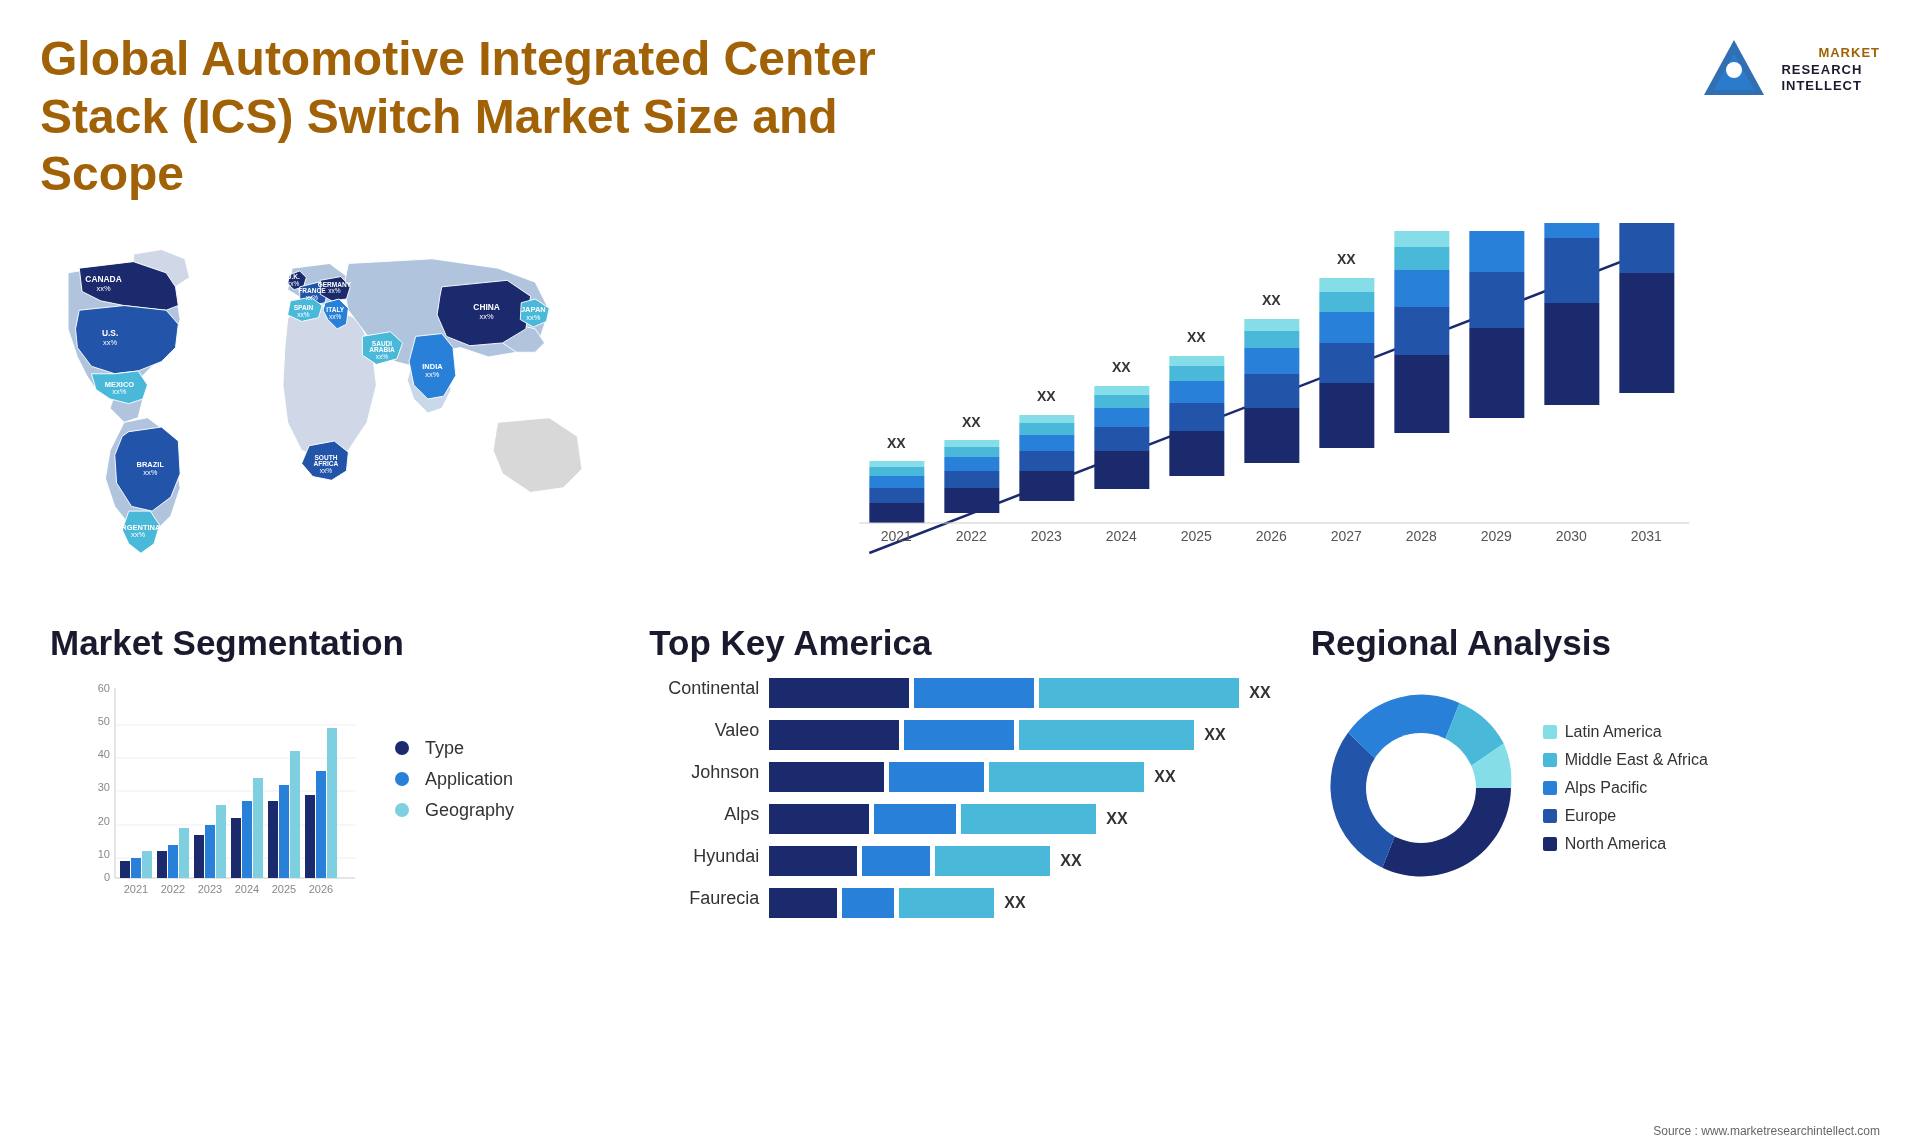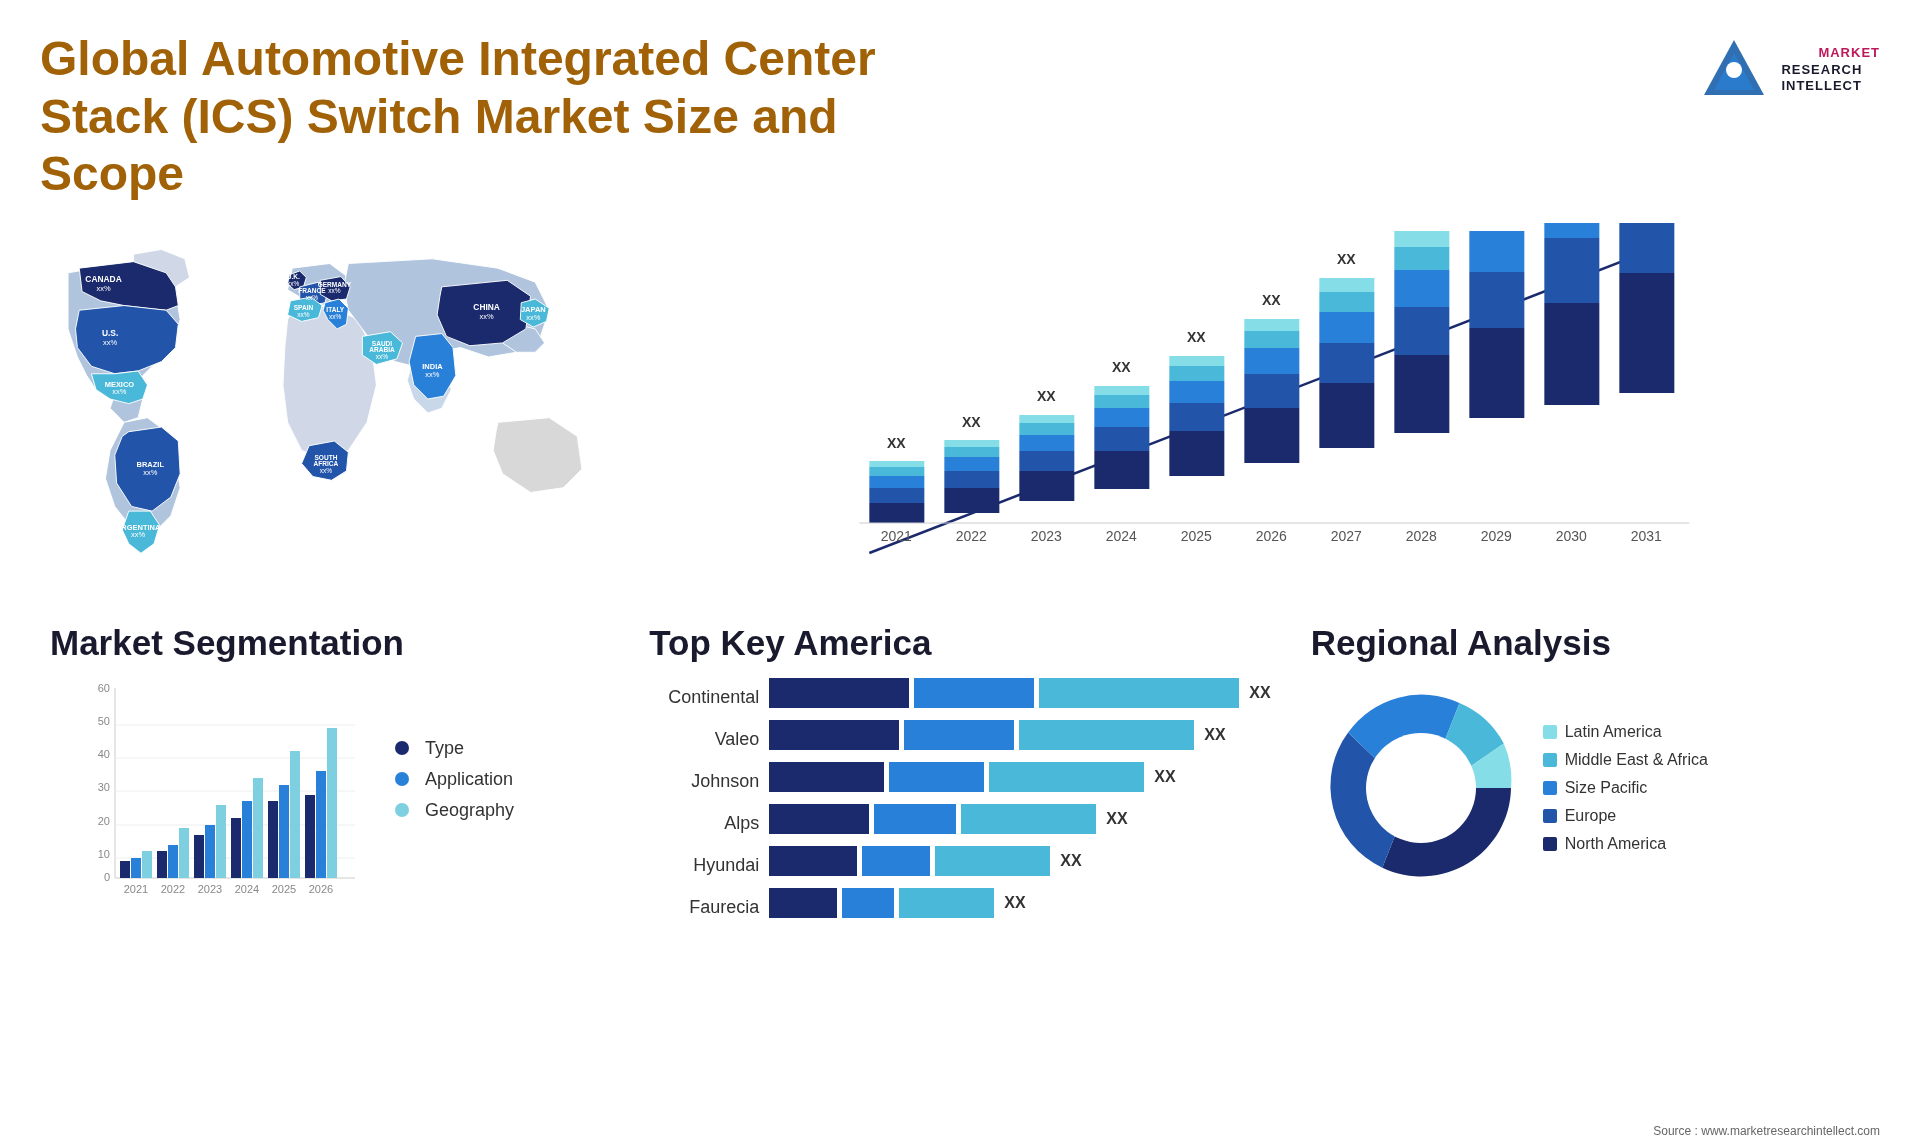--- a/index.html
+++ b/index.html
@@ -38,21 +38,21 @@
     }
     .logo-text {
       display: flex;
       flex-direction: column;
       font-size: 13px;
       font-weight: 700;
       color: #1a1a2e;
       line-height: 1.3;
       letter-spacing: 1px;
     }
-    .logo-text span:first-child { color: #be185d; margin-left: 37px; }
+    .logo-text span:first-child { color: #a16207; margin-left: 37px; }
 
     
     .main-content {
       display: grid;
       grid-template-columns: 1fr 1fr 1fr;
       grid-template-rows: auto auto;
       padding: 0 30px 10px 30px;
       gap: 0;
     }
 
@@ -130,21 +130,21 @@
     }
 
     
     .players-list {
       display: flex;
       flex-direction: column;
       gap: 12px;
     }
     .player-row {
       display: flex;
-      align-items: flex-end;
+      align-items: flex-start;
       gap: 10px;
     }
     .player-name {
       width: 110px;
       font-size: 18px;
       color: #333;
       text-align: right;
     }
     .player-bar-container {
       display: flex;
@@ -590,21 +590,21 @@
         <div class="regional-legend-item">
           <div class="regional-legend-dot" style="background:#85dde8;"></div>
           <span>Latin America</span>
         </div>
         <div class="regional-legend-item">
           <div class="regional-legend-dot" style="background:#4ab8d8;"></div>
           <span>Middle East &amp; Africa</span>
         </div>
         <div class="regional-legend-item">
           <div class="regional-legend-dot" style="background:#2980d9;"></div>
-          <span>Size Pacific</span>
+          <span>Alps Pacific</span>
         </div>
         <div class="regional-legend-item">
           <div class="regional-legend-dot" style="background:#2255aa;"></div>
           <span>Europe</span>
         </div>
         <div class="regional-legend-item">
           <div class="regional-legend-dot" style="background:#1a2a6c;"></div>
           <span>North America</span>
         </div>
       </div>

